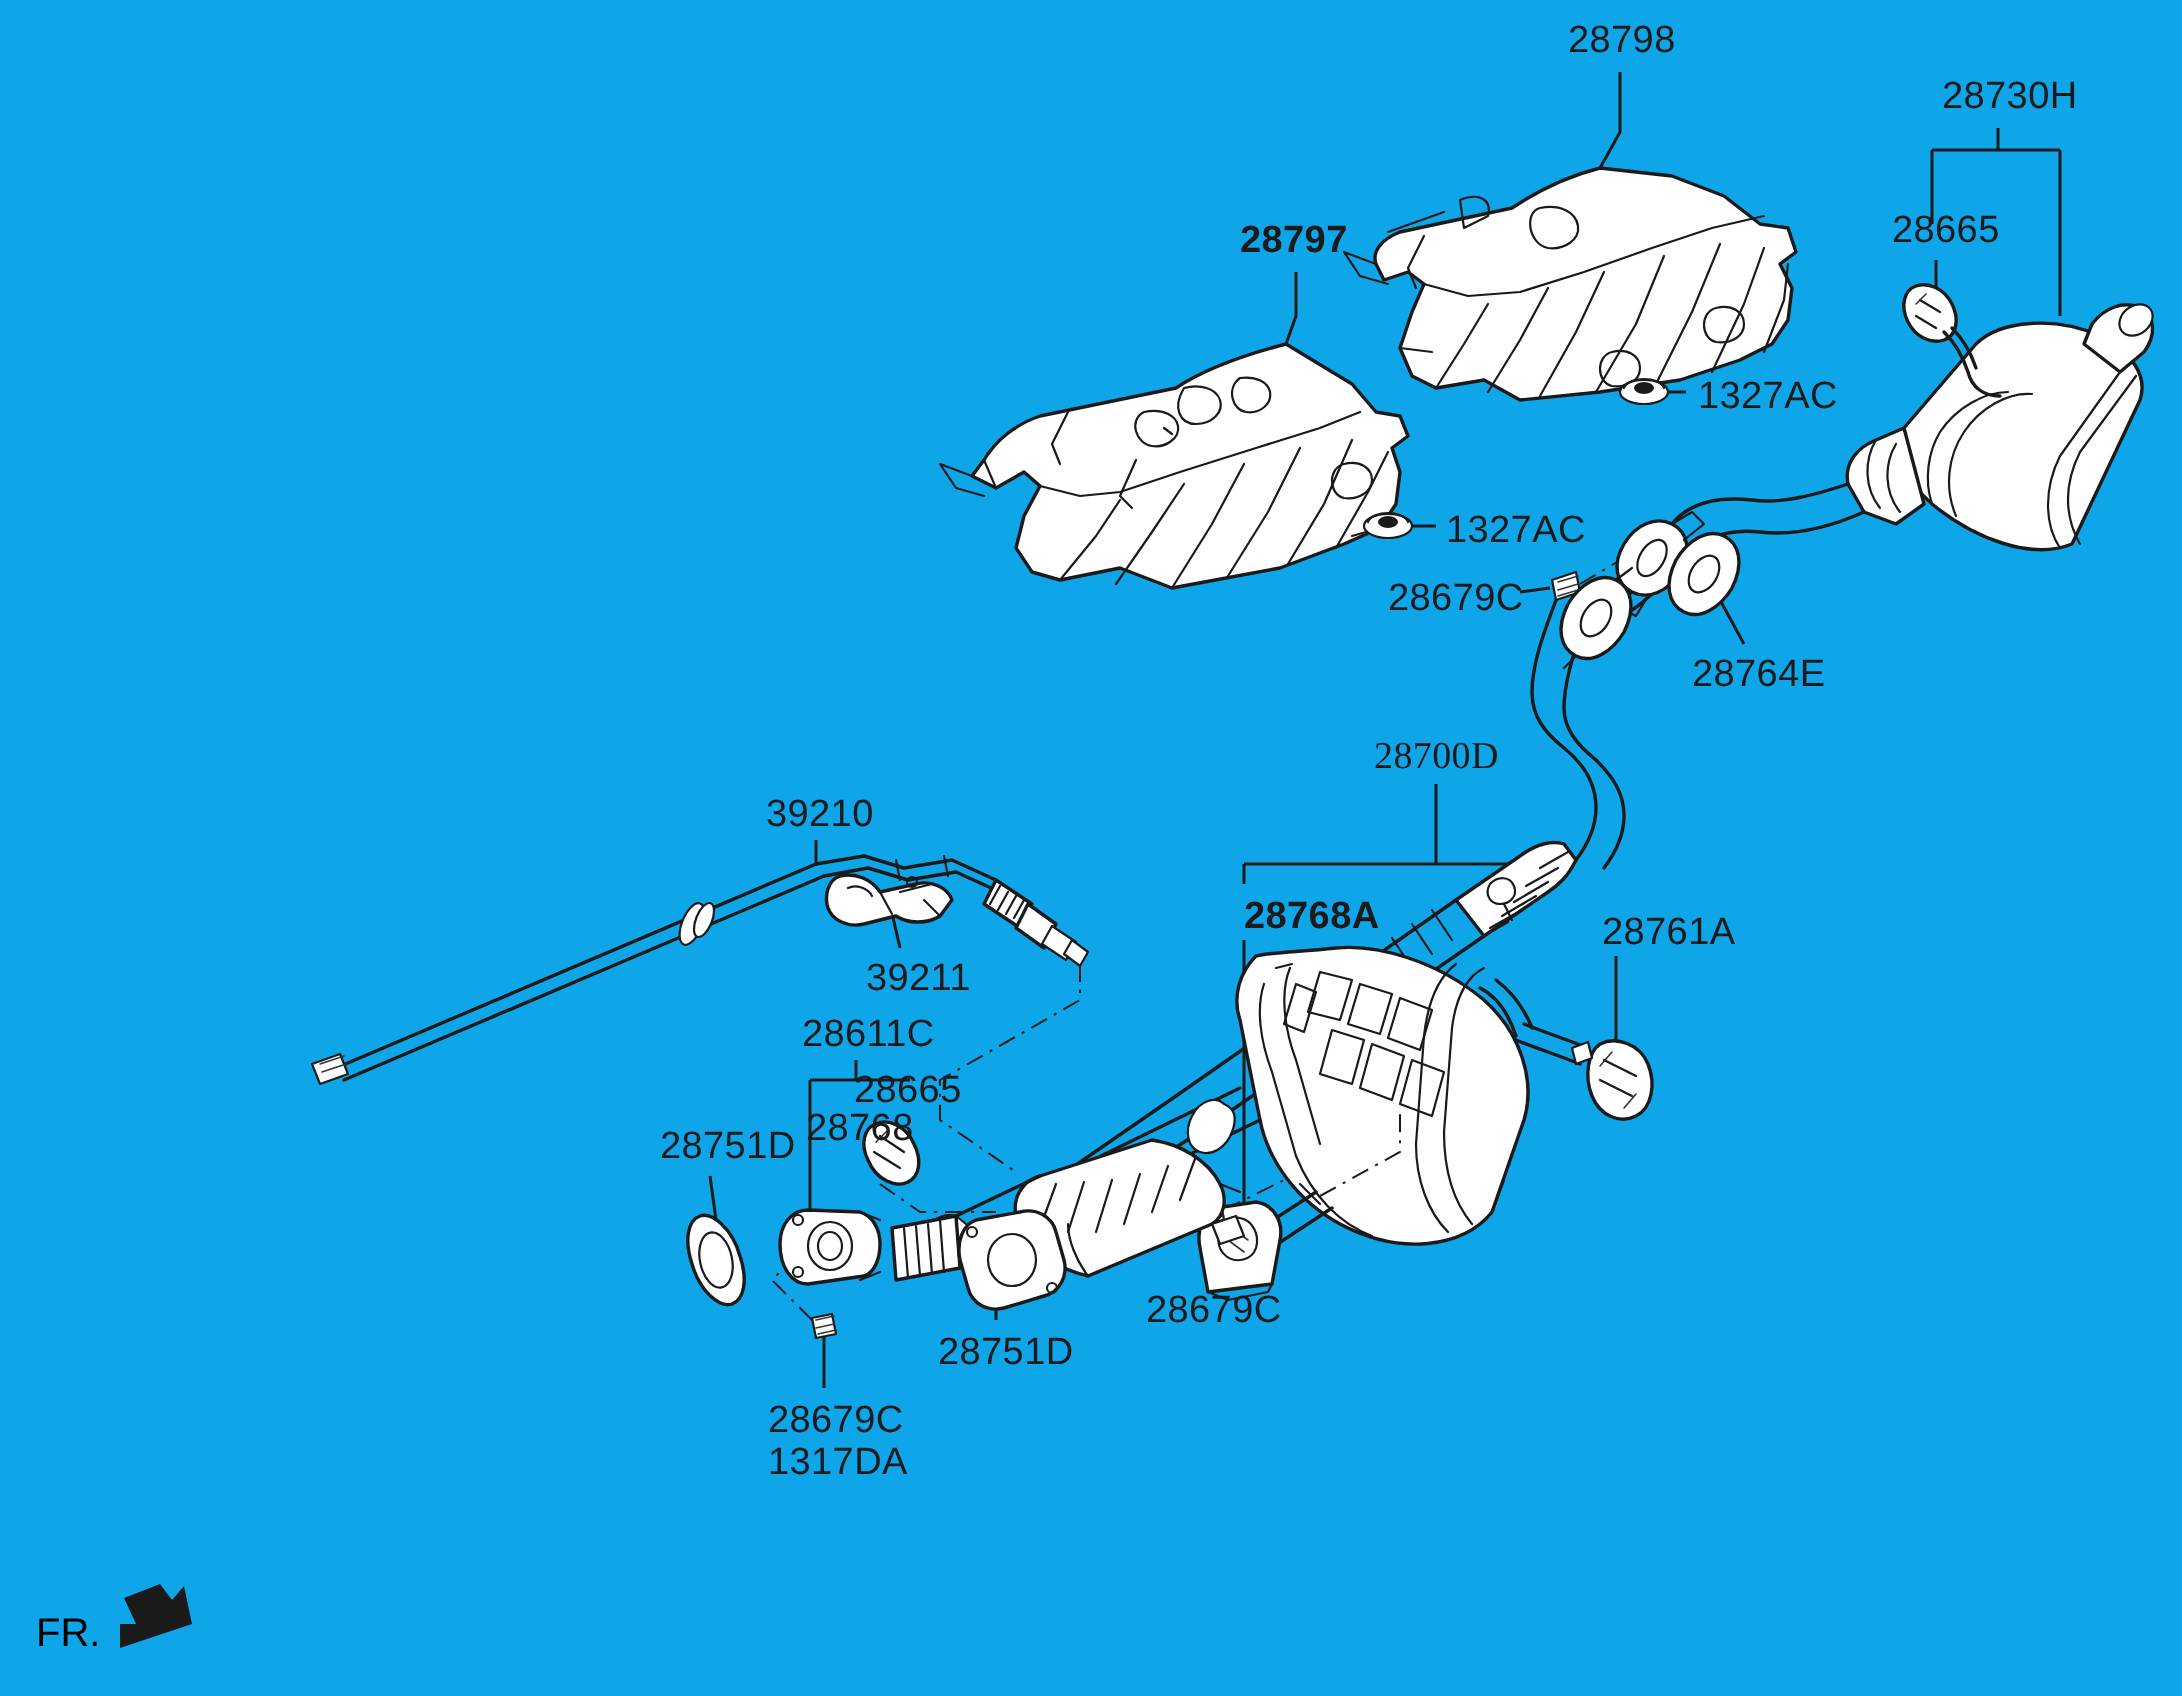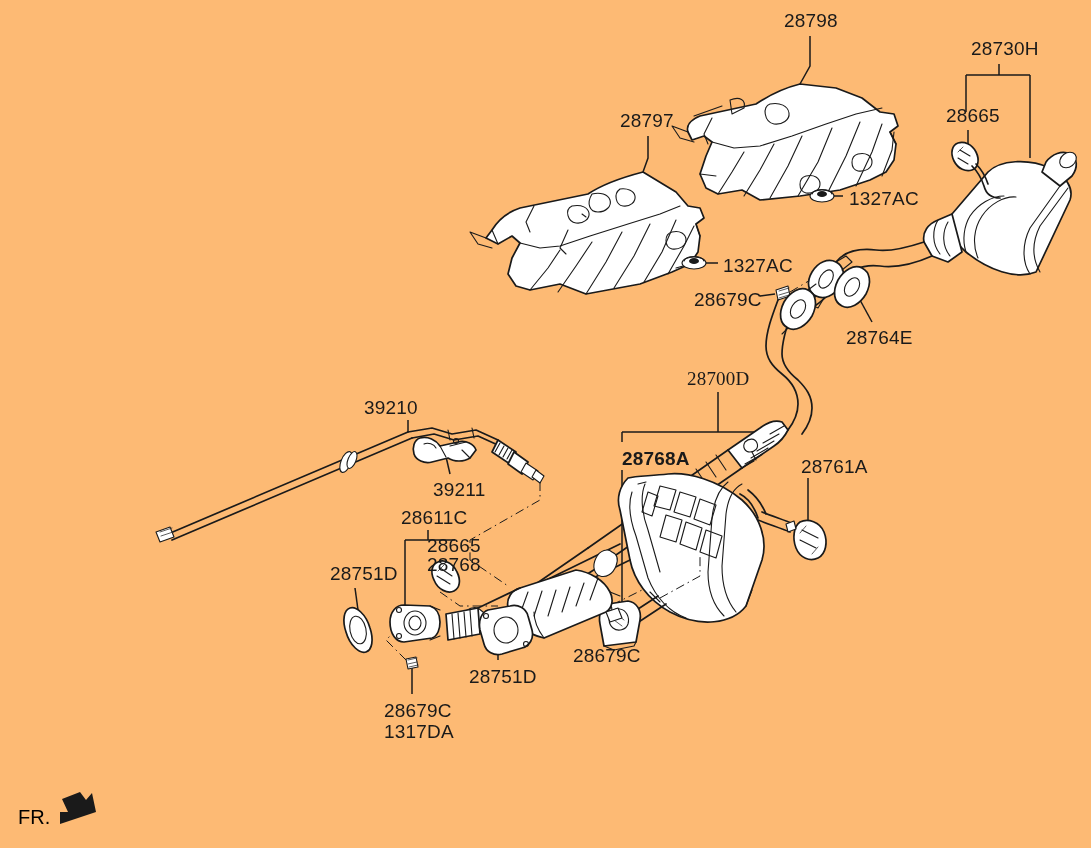--- a/index.html
+++ b/index.html
@@ -8,21 +8,21 @@
     padding: 0;
     background: #ffffff;
   }
   body {
     font-family: "Liberation Sans", sans-serif;
   }
   #diagram-root {
     position: relative;
     width: 1091px;
     height: 848px;
-    background: #fdba74;
+    background: #0ea5e9;
     overflow: hidden;
   }
   #art-layer {
     position: absolute;
     left: 0; top: 0;
     width: 1091px;
     height: 848px;
   }
   .part-label {
     position: absolute;
@@ -452,34 +452,34 @@
     </g>
 
     <g>
       <path class="dk" d="M60 824 L60 812 L68 812 L62 799 L80 792 L86 800 L92 793 L96 812 L60 824 Z"></path>
     </g>
 
   </svg>
 
   <div class="part-label" style="left:784px; top:10px;">28798</div>
   <div class="part-label" style="left:971px; top:38px;text-align:center;">28730H</div>
-  <div class="part-label" style="left:620px; top:110px;">28797</div>
+  <div class="part-label" style="left:620px; top:110px;font-weight:bold;">28797</div>
   <div class="part-label" style="left:946px; top:105px;">28665</div>
   <div class="part-label" style="left:849px; top:188px;">1327AC</div>
   <div class="part-label" style="left:723px; top:255px;">1327AC</div>
   <div class="part-label" style="left:694px; top:289px;">28679C</div>
   <div class="part-label" style="left:846px; top:327px;text-align:center;">28764E</div>
   <div class="part-label" style="left:687px; top:368px;font-family:Liberation Serif, serif;">28700D</div>
-  <div class="part-label" style="left:364px; top:397px;text-align:center;">39210</div>
+  <div class="part-label" style="left:383px; top:397px;text-align:center;">39210</div>
   <div class="part-label" style="left:622px; top:448px;font-weight:bold;">28768A</div>
   <div class="part-label" style="left:801px; top:456px;">28761A</div>
   <div class="part-label" style="left:433px; top:479px;">39211</div>
   <div class="part-label" style="left:401px; top:507px;">28611C</div>
   <div class="part-label" style="left:427px; top:535px;">28665</div>
-  <div class="part-label" style="left:427px; top:554px;text-align:center;">28768</div>
+  <div class="part-label" style="left:403px; top:554px;text-align:center;">28768</div>
   <div class="part-label" style="left:330px; top:563px;">28751D</div>
   <div class="part-label" style="left:573px; top:645px;">28679C</div>
   <div class="part-label" style="left:469px; top:666px;">28751D</div>
   <div class="part-label" style="left:384px; top:700px;">28679C</div>
   <div class="part-label" style="left:384px; top:721px;">1317DA</div>
 
   <div class="fr-marker" style="left:18px; top:806px;">FR.</div>
 
 </div>
 

